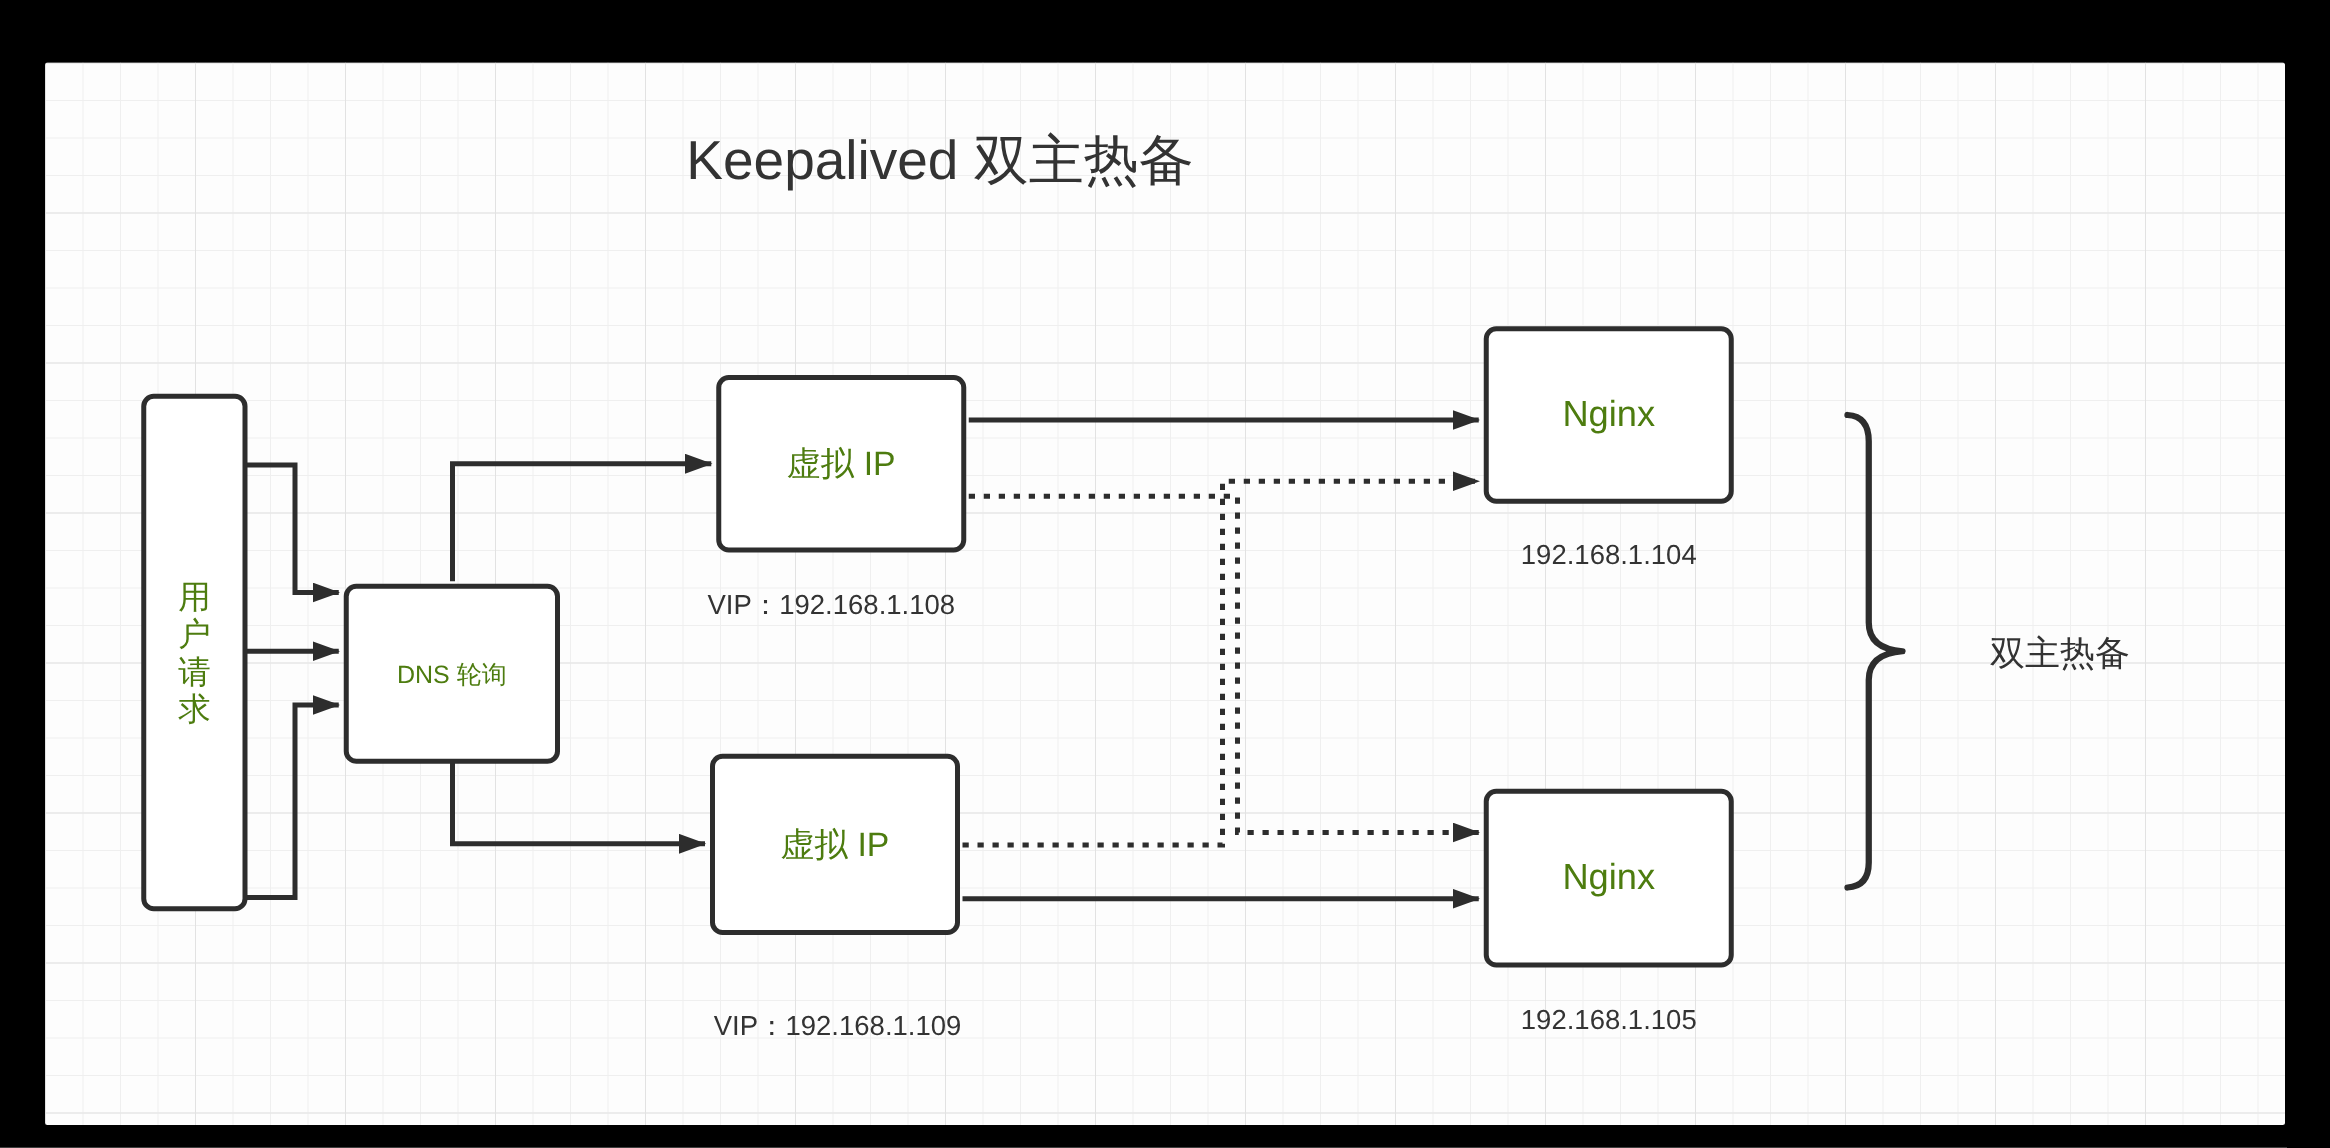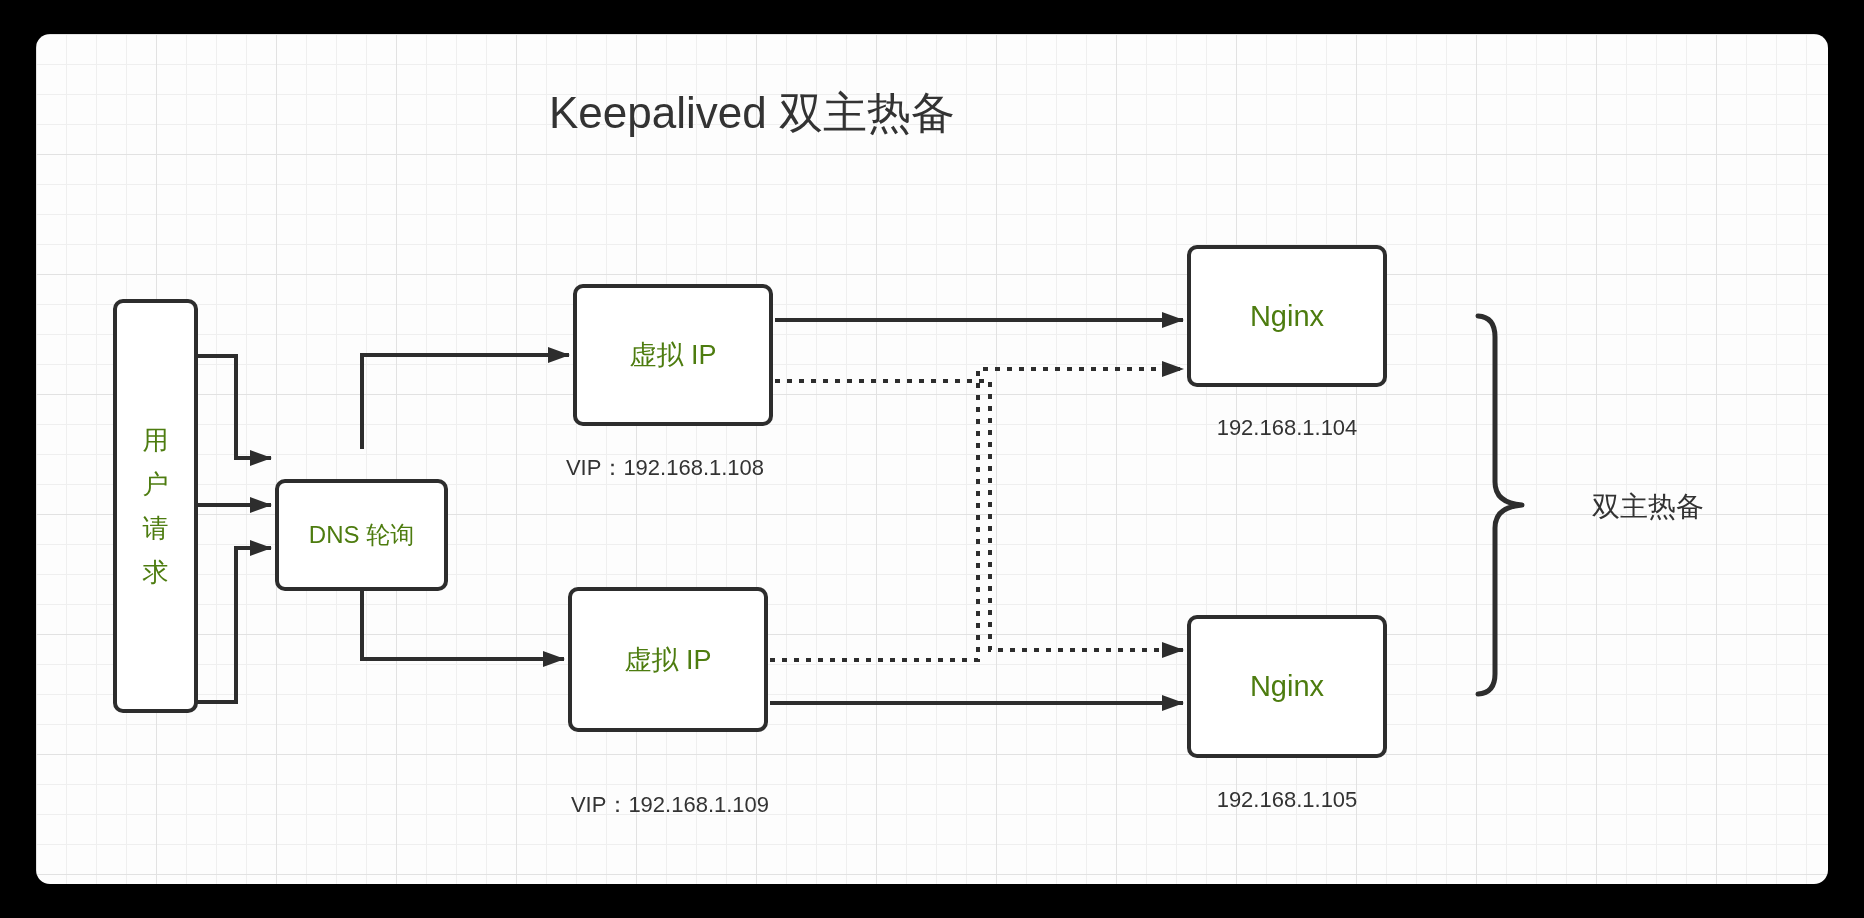--- a/index.html
+++ b/index.html
@@ -7,24 +7,24 @@
     padding: 0;
     width: 1864px;
     height: 918px;
     background: #000;
     overflow: hidden;
     font-family: "Liberation Sans", "DejaVu Sans", sans-serif;
   }
   #canvas {
     position: absolute;
     left: 36px;
-    top: 34px;
+    top: 50px;
     width: 1792px;
     height: 850px;
-    border-radius: 14px;
+    border-radius: 2px;
     background-color: #fdfdfd;
     background-image:
       linear-gradient(#e2e2e2 1px, transparent 1px),
       linear-gradient(90deg, #e2e2e2 1px, transparent 1px),
       linear-gradient(#efefef 1px, transparent 1px),
       linear-gradient(90deg, #efefef 1px, transparent 1px);
     background-size: 120px 120px, 120px 120px, 30px 30px, 30px 30px;
   }
   .title {
     position: absolute;
@@ -43,28 +43,28 @@
     border: 4px solid #2d2d2d;
     border-radius: 10px;
     display: flex;
     align-items: center;
     justify-content: center;
     color: #4d7c0f;
     text-align: center;
   }
   #node-user {
     left: 77px; top: 265px; width: 85px; height: 414px;
-    font-size: 26px; line-height: 44px;
+    font-size: 26px; line-height: 30px;
   }
   #node-user .vtext {
     width: 28px;
     word-break: break-all;
     white-space: normal;
   }
-  #node-dns   { left: 239px;  top: 417px; width: 173px; height: 112px; font-size: 24px; margin-top: 28px; }
+  #node-dns   { left: 239px;  top: 417px; width: 173px; height: 144px; font-size: 20px; }
   #node-vip1  { left: 537px;  top: 250px; width: 200px; height: 142px; font-size: 27px; }
   #node-vip2  { left: 532px;  top: 553px; width: 200px; height: 145px; font-size: 27px; }
   #node-ngx1  { left: 1151px; top: 211px; width: 200px; height: 142px; font-size: 29px; }
   #node-ngx2  { left: 1151px; top: 581px; width: 200px; height: 143px; font-size: 29px; }
   .caption {
     position: absolute;
     transform: translateX(-50%);
     font-size: 22px;
     color: #333;
     white-space: nowrap;

